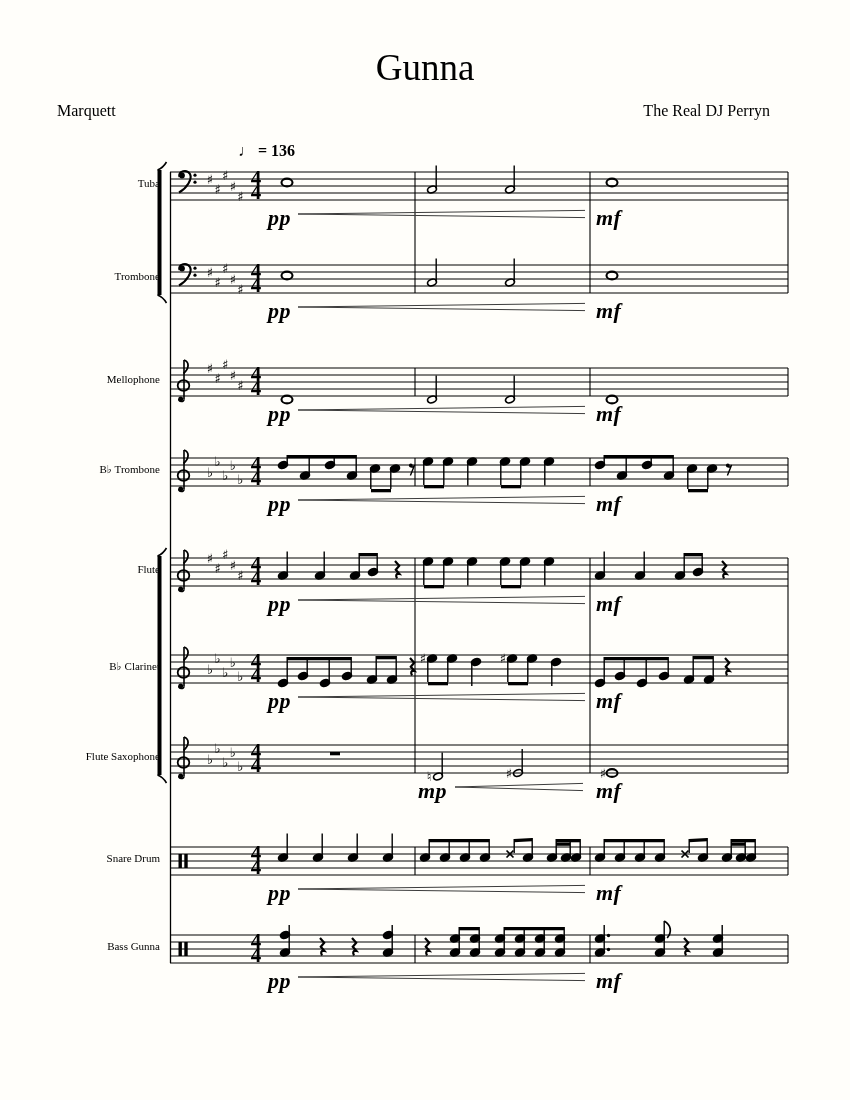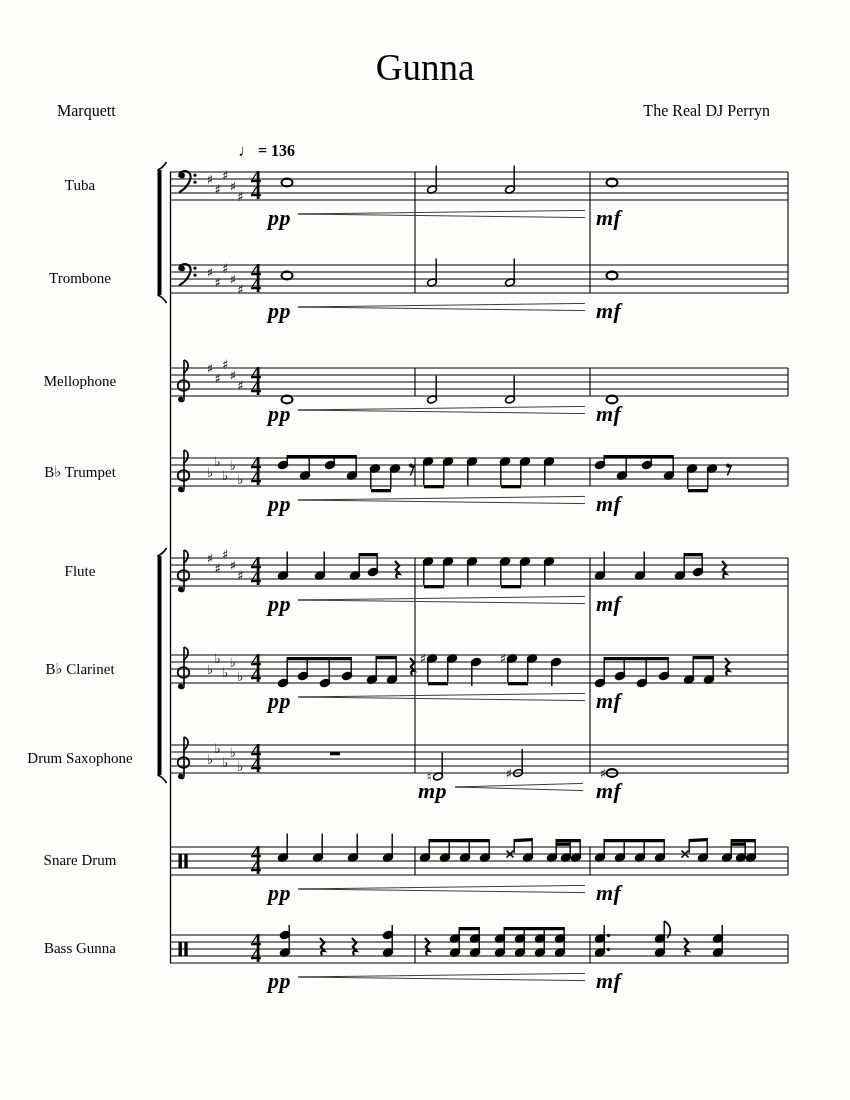--- a/index.html
+++ b/index.html
@@ -4,21 +4,21 @@
 <style>
   html,body{margin:0;padding:0;}
   .page{position:relative;width:850px;height:1100px;background:#fffefa;color:#000;
         font-family:"Liberation Serif","DejaVu Serif",serif;overflow:hidden;}
   .title{position:absolute;top:46px;left:0;width:100%;text-align:center;font-size:37px;}
   .credit{position:absolute;top:102px;font-size:16px;}
   .credit-left{left:57px;}
   .credit-right{right:80px;}
   .tempo{position:absolute;top:142px;left:238px;font-weight:bold;font-size:16px;
          font-family:"Liberation Serif","DejaVu Sans",serif;}
-  .inst{position:absolute;left:0;width:160px;text-align:center;font-size:15px;}
+  .inst{position:absolute;left:0;width:160px;text-align:right;font-size:11px;}
   .dyn{position:absolute;font-style:italic;font-weight:bold;font-size:22px;letter-spacing:.5px;}
   #score-svg{position:absolute;left:0;top:0;}
 </style>
 </head>
 <body>
 
 <div class="page">
   <svg id="score-svg" width="850" height="1100">
       <line x1="170" y1="172" x2="788" y2="172" stroke="#000" stroke-width="1"></line>
       <line x1="170" y1="179" x2="788" y2="179" stroke="#000" stroke-width="1"></line>
@@ -450,24 +450,24 @@
     </svg>
 
   <div class="title">Gunna</div>
   <div class="credit credit-left">Marquett</div>
   <div class="credit credit-right">The Real DJ Perryn</div>
   <div class="tempo">♩ = 136</div>
 
   <div class="inst" style="top:177px">Tuba</div>
   <div class="inst" style="top:270px">Trombone</div>
   <div class="inst" style="top:373px">Mellophone</div>
-  <div class="inst" style="top:463px">B♭ Trumpet</div>
+  <div class="inst" style="top:463px">B♭ Trombone</div>
   <div class="inst" style="top:563px">Flute</div>
   <div class="inst" style="top:660px">B♭ Clarinet</div>
-  <div class="inst" style="top:750px">Drum Saxophone</div>
+  <div class="inst" style="top:750px">Flute Saxophone</div>
   <div class="inst" style="top:852px">Snare Drum</div>
   <div class="inst" style="top:940px">Bass Gunna</div>
 
   <span class="dyn" style="top:205px;left:268px">pp</span>
   <span class="dyn" style="top:205px;left:596px">mf</span>
   <span class="dyn" style="top:298px;left:268px">pp</span>
   <span class="dyn" style="top:298px;left:596px">mf</span>
   <span class="dyn" style="top:401px;left:268px">pp</span>
   <span class="dyn" style="top:401px;left:596px">mf</span>
   <span class="dyn" style="top:491px;left:268px">pp</span>

